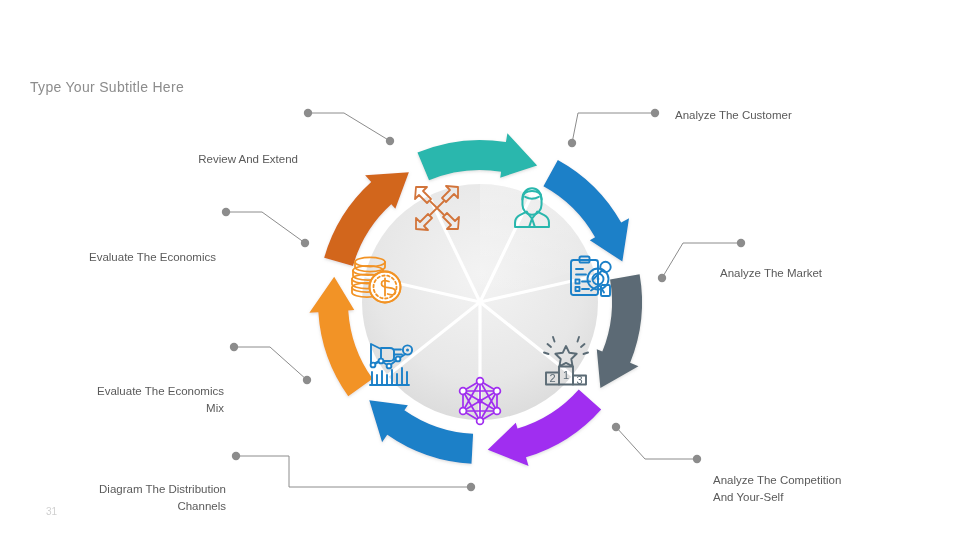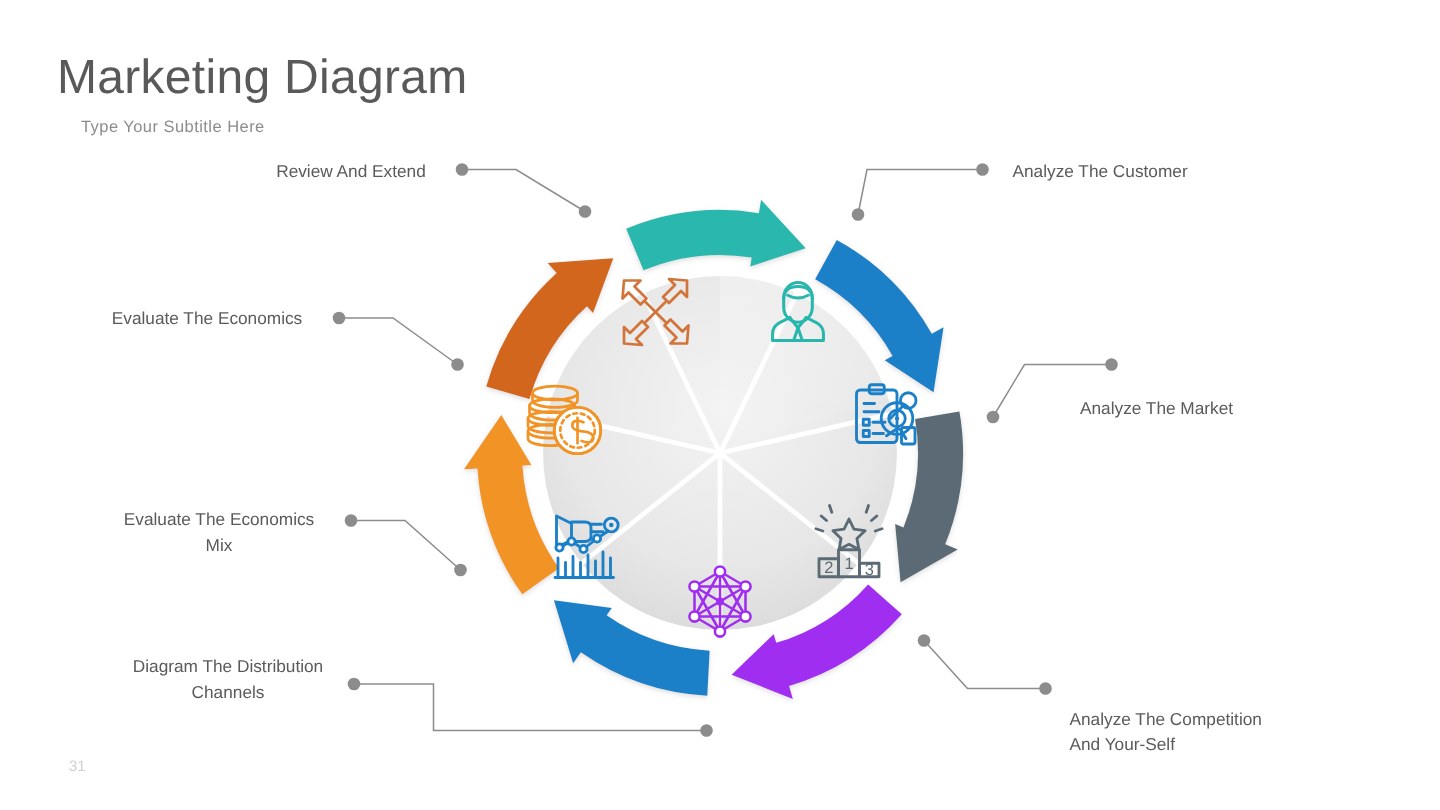--- a/index.html
+++ b/index.html
@@ -11,48 +11,47 @@
   }
   #slide { position:relative; width:960px; height:540px; background:#fff; }
 
   
   .title {
     position:absolute; left:38px; top:33px;
     font-size:32px; font-weight:400; color:#595959;
     letter-spacing:0.2px; white-space:nowrap;
   }
   .subtitle {
-    position:absolute; left:54px; top:79px;
-    font-size:11px; font-weight:400; color:#8c8c8c;
+    position:absolute; left:30px; top:79px;
+    font-size:14px; font-weight:400; color:#8c8c8c;
     letter-spacing:0.3px; white-space:nowrap;
   }
   .page-num {
     position:absolute; left:18px; top:506px;
     font-size:10px; color:#d0d0d0;margin-left:28px;
   }
 
   
   #stage { position:absolute; left:0; top:0; width:960px; height:540px; }
   #stage svg { position:absolute; left:0; top:0; }
 
   
   .label {
     position:absolute;
     font-size:11.5px; color:#5a5a5a;
     line-height:17px; white-space:pre-line;
   }
   .label.right { text-align:left; }
-  .label.left  { text-align:center; }
+  .label.left  { text-align:right;margin-top:44px; }
 </style>
 </head>
 <body>
 
 <div id="slide">
 
-  <div class="title">Marketing Diagram</div>
   <div class="subtitle">Type Your Subtitle Here</div>
   <div class="page-num">31</div>
 
   <div id="stage">
     <svg width="960" height="540" viewBox="0 0 960 540">
       <defs>
         <radialGradient id="wheelGrad" cx="50%" cy="38%" r="72%">
           <stop offset="0%" stop-color="#f3f3f3"></stop>
           <stop offset="62%" stop-color="#e7e7e7"></stop>
           <stop offset="100%" stop-color="#d6d6d6"></stop>

